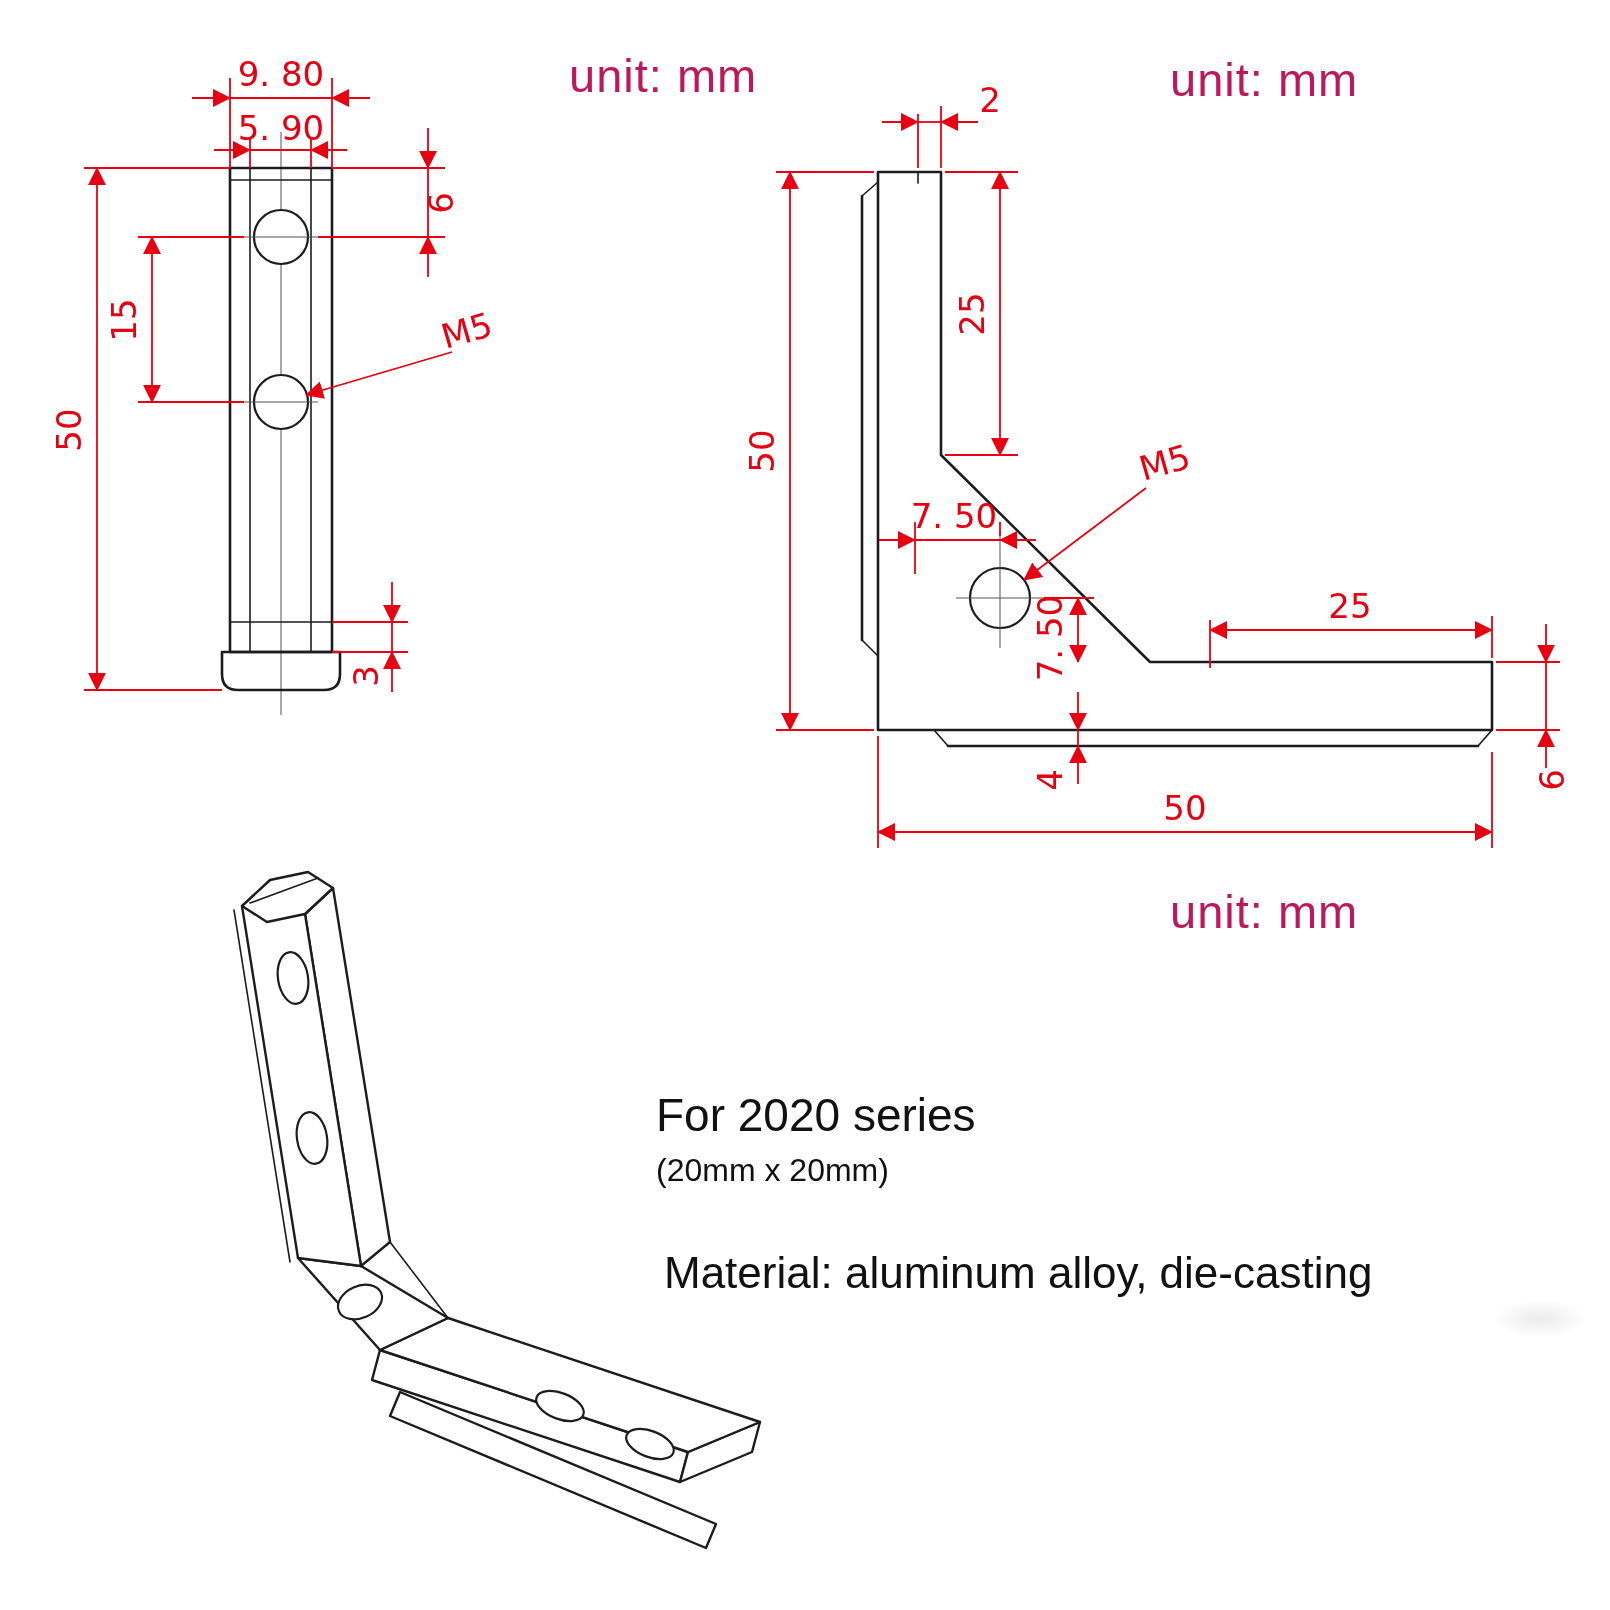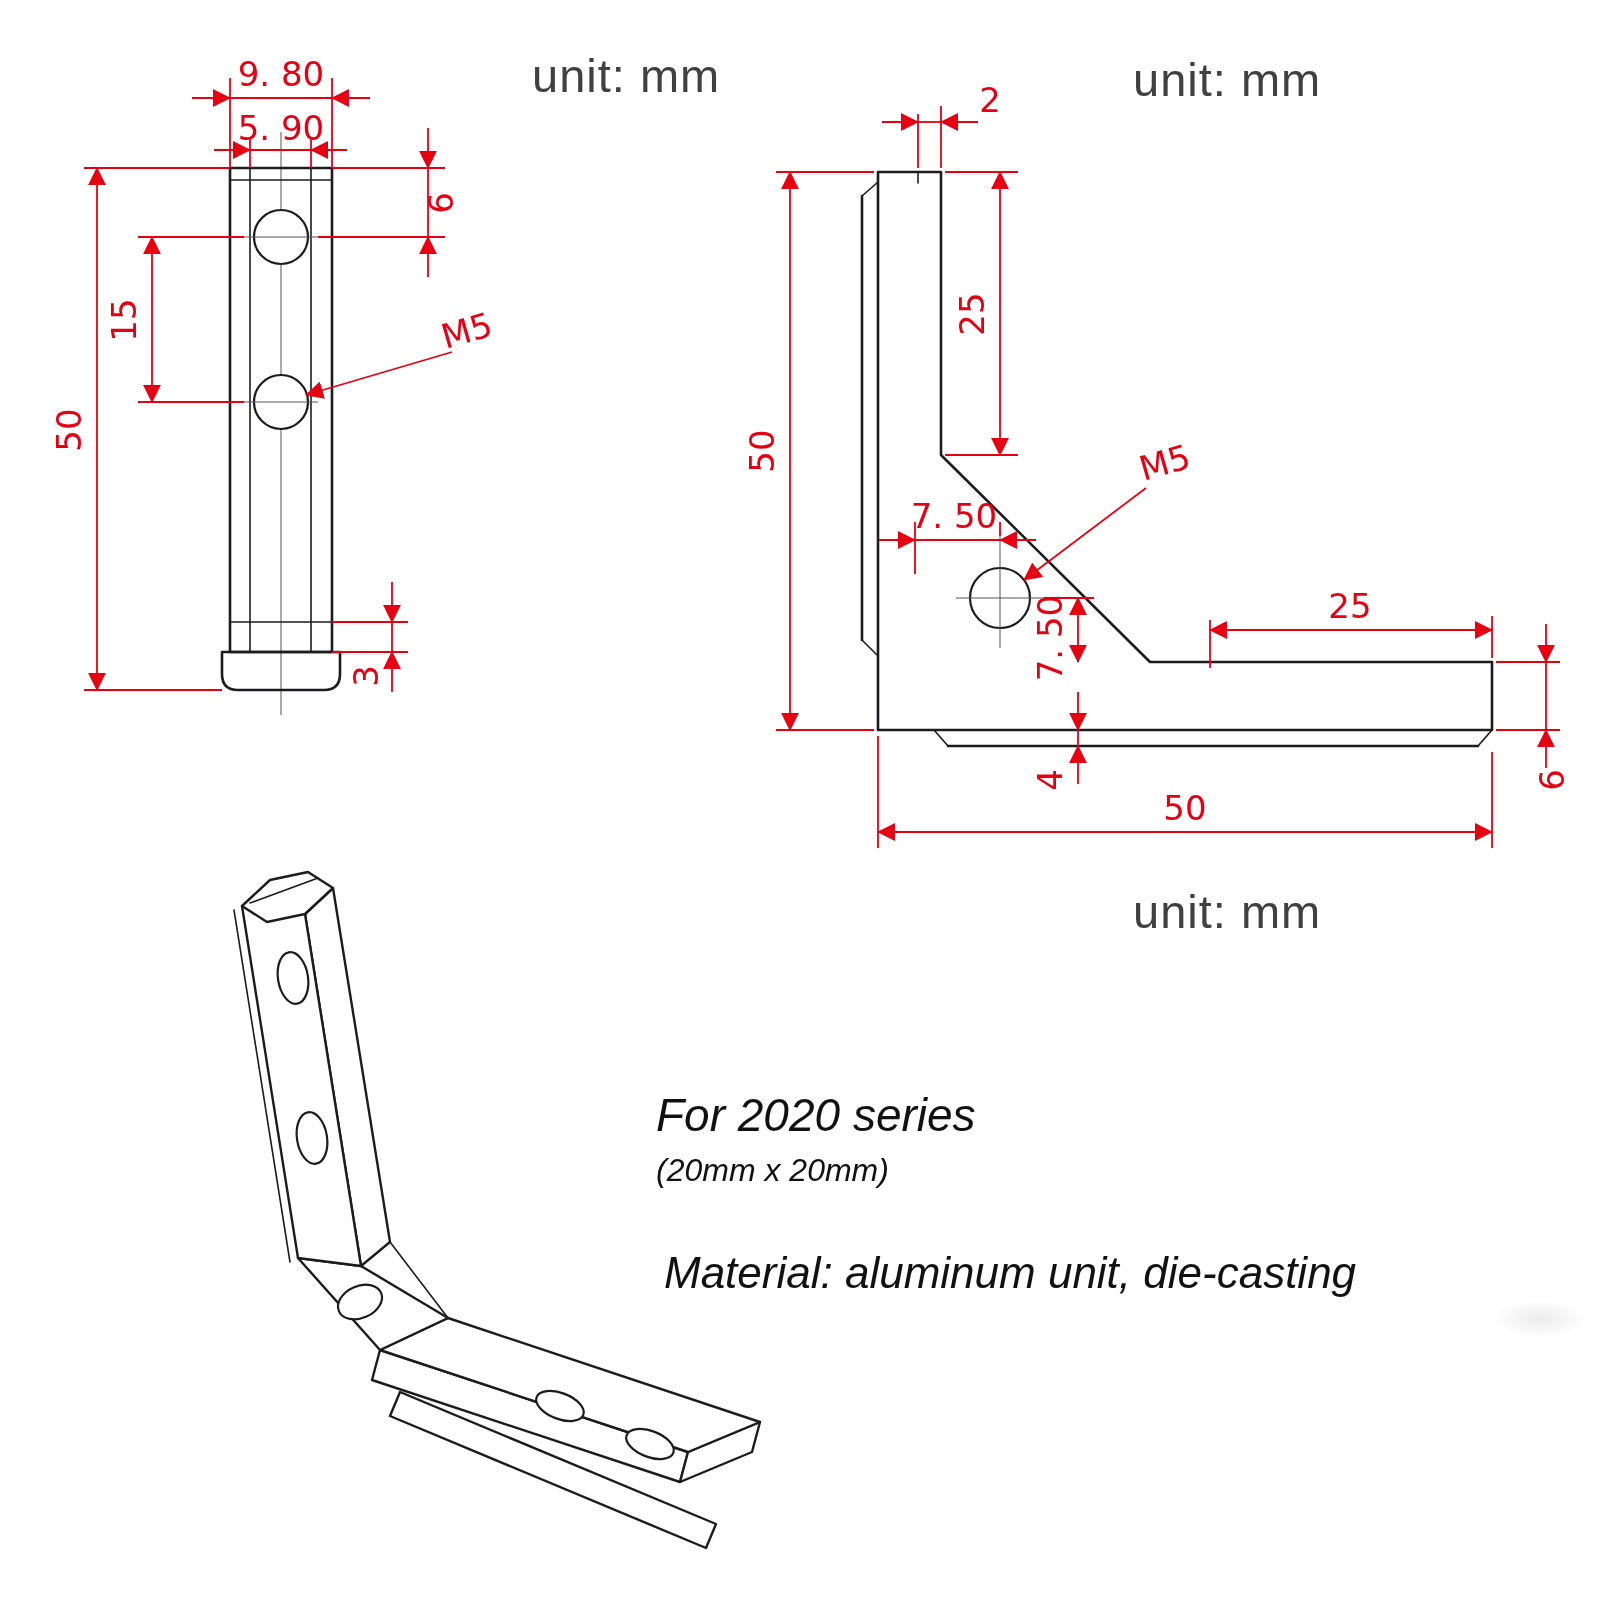--- a/index.html
+++ b/index.html
@@ -14,22 +14,22 @@
   .view { position:absolute; }
   
   .pl  { stroke:var(--line,#1c1c1e); stroke-width:2.6; fill:none; stroke-linejoin:round; stroke-linecap:round; }
   .pl2 { stroke:var(--line,#1c1c1e); stroke-width:1.6; fill:none; stroke-linecap:round; }
   .fw  { stroke:var(--line,#1c1c1e); stroke-width:2.4; fill:#ffffff; stroke-linejoin:round; }
   .hole{ stroke:var(--line,#1c1c1e); stroke-width:2.2; fill:#ffffff; }
   .cl  { stroke:#555; stroke-width:1; fill:none; }
   
   .dl  { stroke:var(--dim,#e60012); stroke-width:1.8; fill:none; }
   .dt  { fill:var(--dim,#e60012); font-size:34px; font-family:"DejaVu Sans", sans-serif; }
-  .unit { position:absolute; font-size:47px; color:#404040; letter-spacing:1px; }
-  .note { position:absolute; color:#111;font-style:italic; }
+  .unit { position:absolute; font-size:47px; color:#be185d; letter-spacing:1px;margin-left:37px; }
+  .note { position:absolute; color:#111; }
 </style>
 </head>
 <body>
 
 <svg class="view" style="left:40px; top:20px" width="560" height="760" viewBox="0 0 560 760">
   <defs>
     <marker id="arrow" viewBox="0 0 10 10" refX="9.5" refY="5" markerWidth="10" markerHeight="10" orient="auto-start-reverse">
       <path d="M0,0 L10,5 L0,10 Z" fill="#e60012"></path>
     </marker>
   </defs>
@@ -198,16 +198,16 @@
     <line class="pl2" x1="54" y1="60" x2="110" y2="412"></line>
   </g>
 </svg>
 
 <div class="unit" style="left:532px; top:48px">unit: mm</div>
 <div class="unit" style="left:1133px; top:52px">unit: mm</div>
 <div class="unit" style="left:1133px; top:884px">unit: mm</div>
 
 <div class="note" style="left:656px; top:1088px; font-size:46px">For 2020 series</div>
 <div class="note" style="left:656px; top:1152px; font-size:32px">(20mm x 20mm)</div>
-<div class="note" style="left:664px; top:1248px; font-size:44px">Material: aluminum unit, die-casting</div>
+<div class="note" style="left:664px; top:1248px; font-size:44px">Material: aluminum alloy, die-casting</div>
 
 <div style="position:absolute; left:1492px; top:1300px; width:96px; height:38px; border-radius:50%;
             background:radial-gradient(ellipse, rgba(0,0,0,0.08), transparent 70%)"></div>
 
 </body></html>

